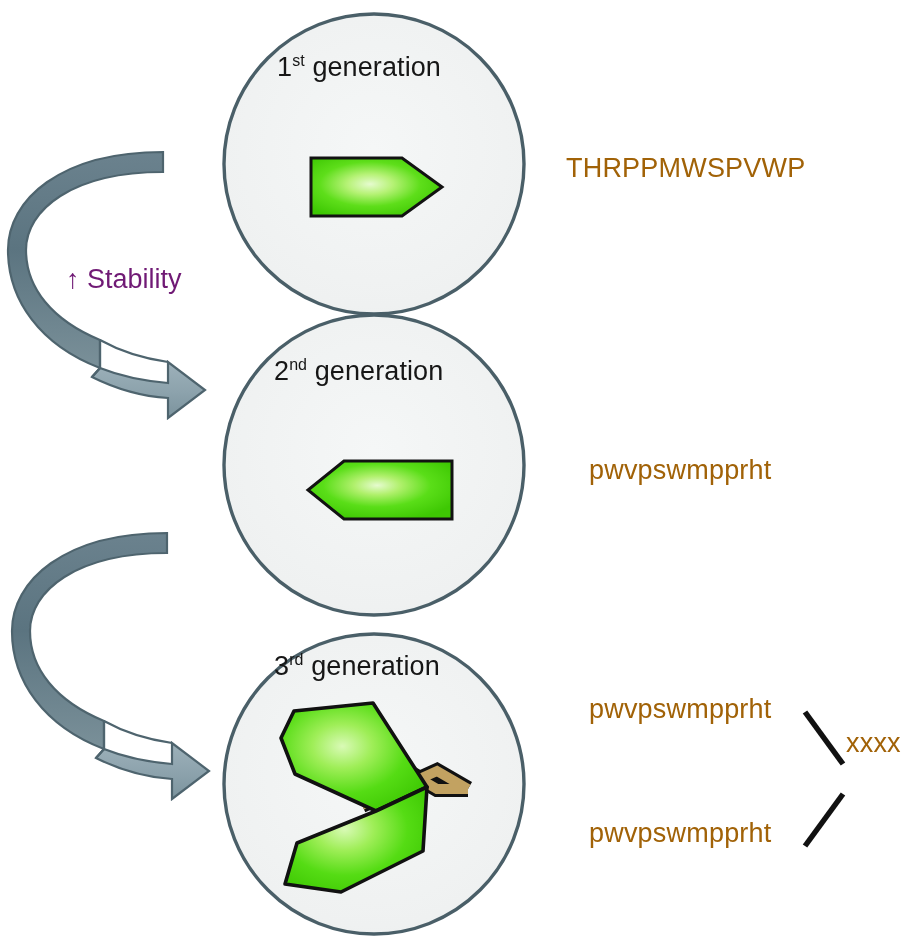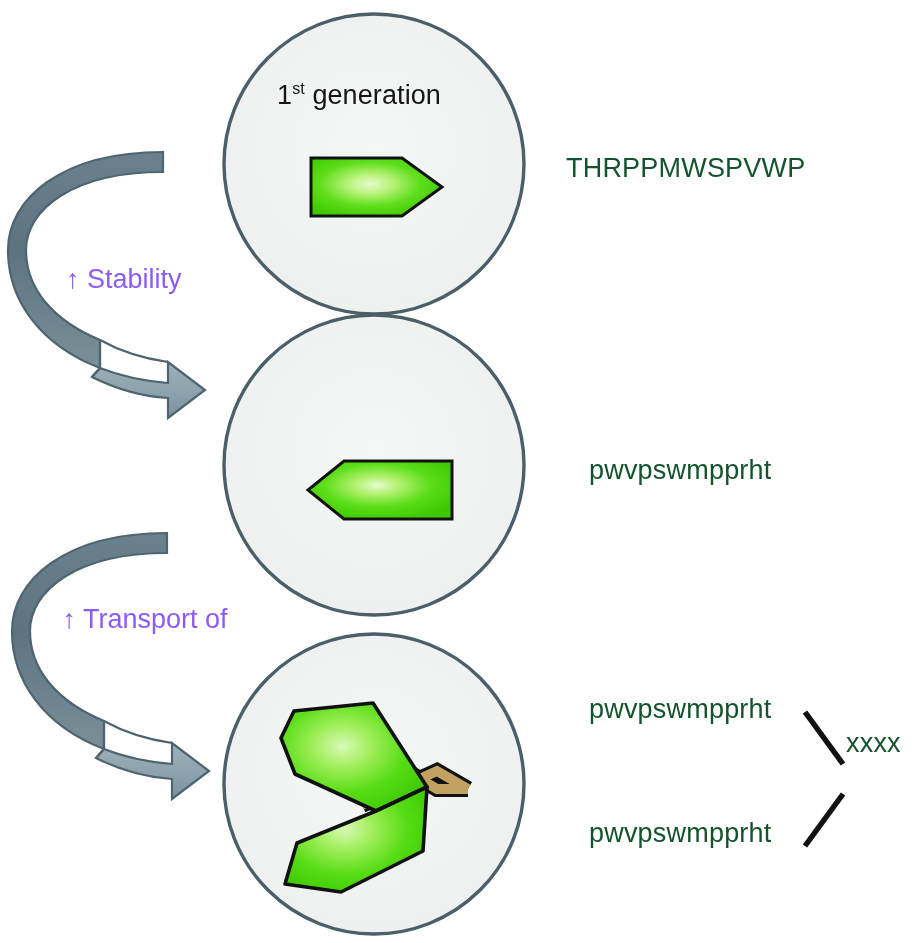--- a/index.html
+++ b/index.html
@@ -12,36 +12,35 @@
   }
   #stage{position:absolute;inset:0;width:915px;height:943px;}
   .svg-layer{position:absolute;left:0;top:0;width:915px;height:943px;}
 
   .gen-label{
     position:absolute;
     font-size:27px;
     color:#161616;
     white-space:nowrap;
     letter-spacing:0.1px;
-    margin-top:28px;
   }
   .gen-label sup{font-size:16px;vertical-align:super;line-height:0;}
 
   .seq{
     position:absolute;
     font-size:27px;
-    color:#14532d;
+    color:#a16207;
     white-space:nowrap;
     letter-spacing:0.2px;
   }
 
   .arrow-label{
     position:absolute;
     font-size:27px;
-    color:#8b5cf6;
+    color:#701a75;
     line-height:1.15;
     white-space:nowrap;
   }
   .arrow-label.center{text-align:center;}
   .up{font-size:27px;}
 </style>
 </head>
 <body>
 
 <div id="stage">
@@ -138,37 +137,39 @@
     </g>
 
     <line x1="805" y1="712" x2="843" y2="764" stroke="#111" stroke-width="5.5"></line>
     <line x1="805" y1="846" x2="843" y2="794" stroke="#111" stroke-width="5.5"></line>
   </svg>
 
   <div class="gen-label" style="left:277px;top:52px;">
     <span>1</span><sup>st</sup><span> generation</span>
   </div>
 
+  <div class="gen-label" style="left:274px;top:356px;">
+    <span>2</span><sup>nd</sup><span> generation</span>
+  </div>
 
+  <div class="gen-label" style="left:274px;top:651px;">
+    <span>3</span><sup>rd</sup><span> generation</span>
+  </div>
 
   <div class="seq" style="left:566px;top:153px;">THRPPMWSPVWP</div>
 
   <div class="seq" style="left:589px;top:455px;">pwvpswmpprht</div>
 
   <div class="seq" style="left:589px;top:694px;">pwvpswmpprht</div>
 
   <div class="seq" style="left:589px;top:818px;">pwvpswmpprht</div>
 
   <div class="seq" style="left:846px;top:728px;">xxxx</div>
 
   <div class="arrow-label" style="left:66px;top:264px;">
     <span class="up">↑</span>
     <span>Stability</span>
   </div>
 
   <div class="arrow-label center" style="left:40px;top:604px;width:210px;">
-    <div>
-      <span class="up">↑</span>
-      <span>Transport of</span>
-    </div>
   </div>
 
 </div>
 
 </body></html>

